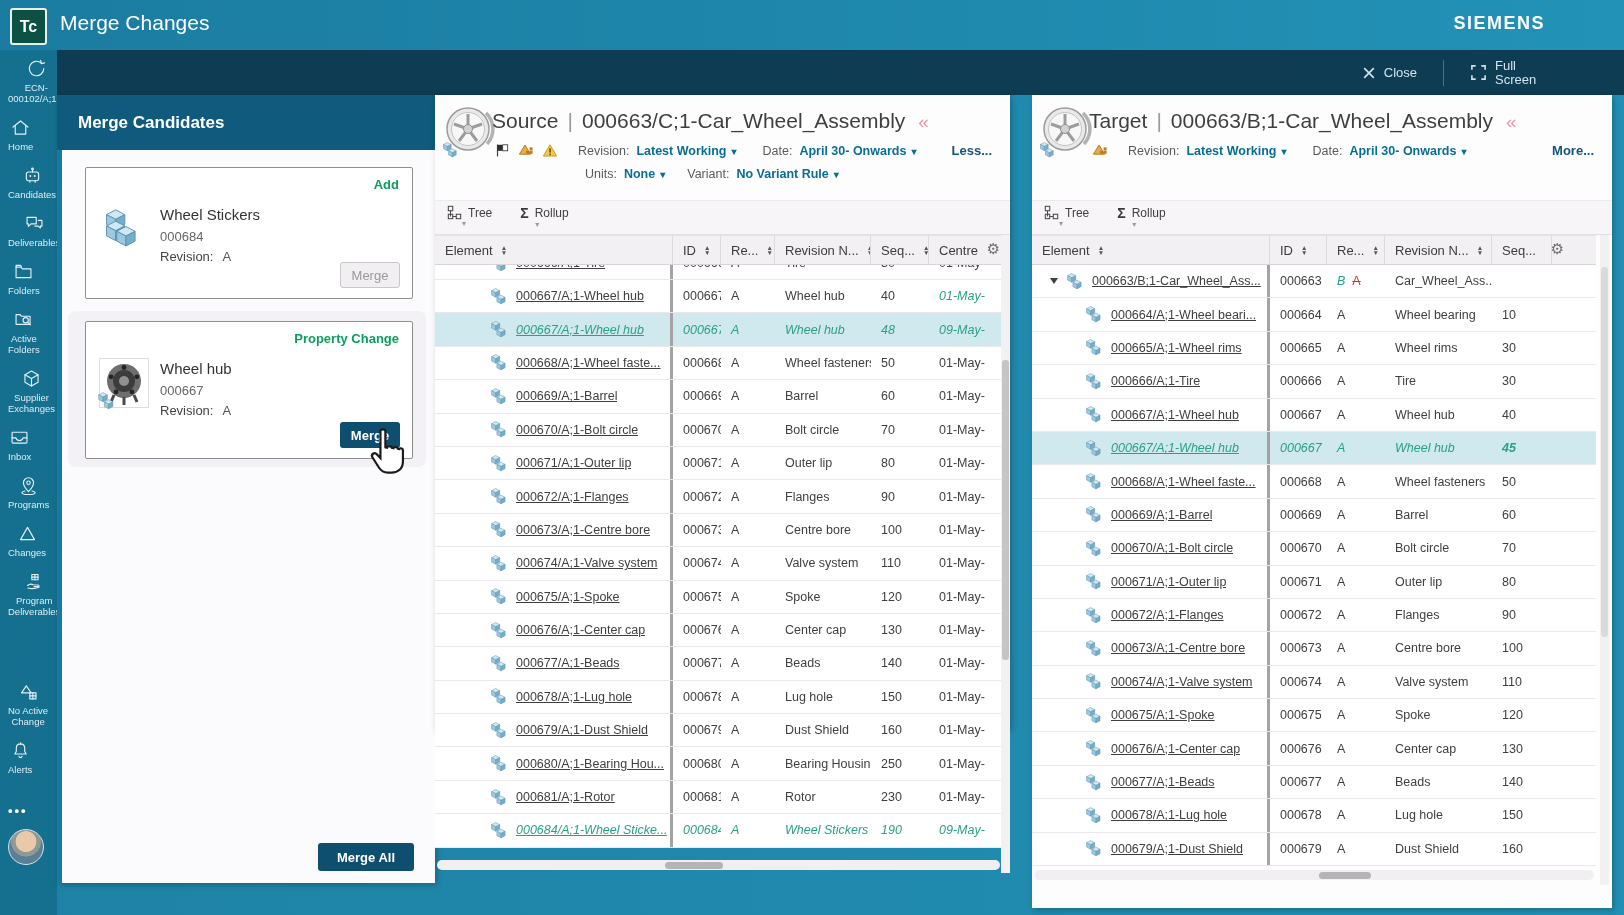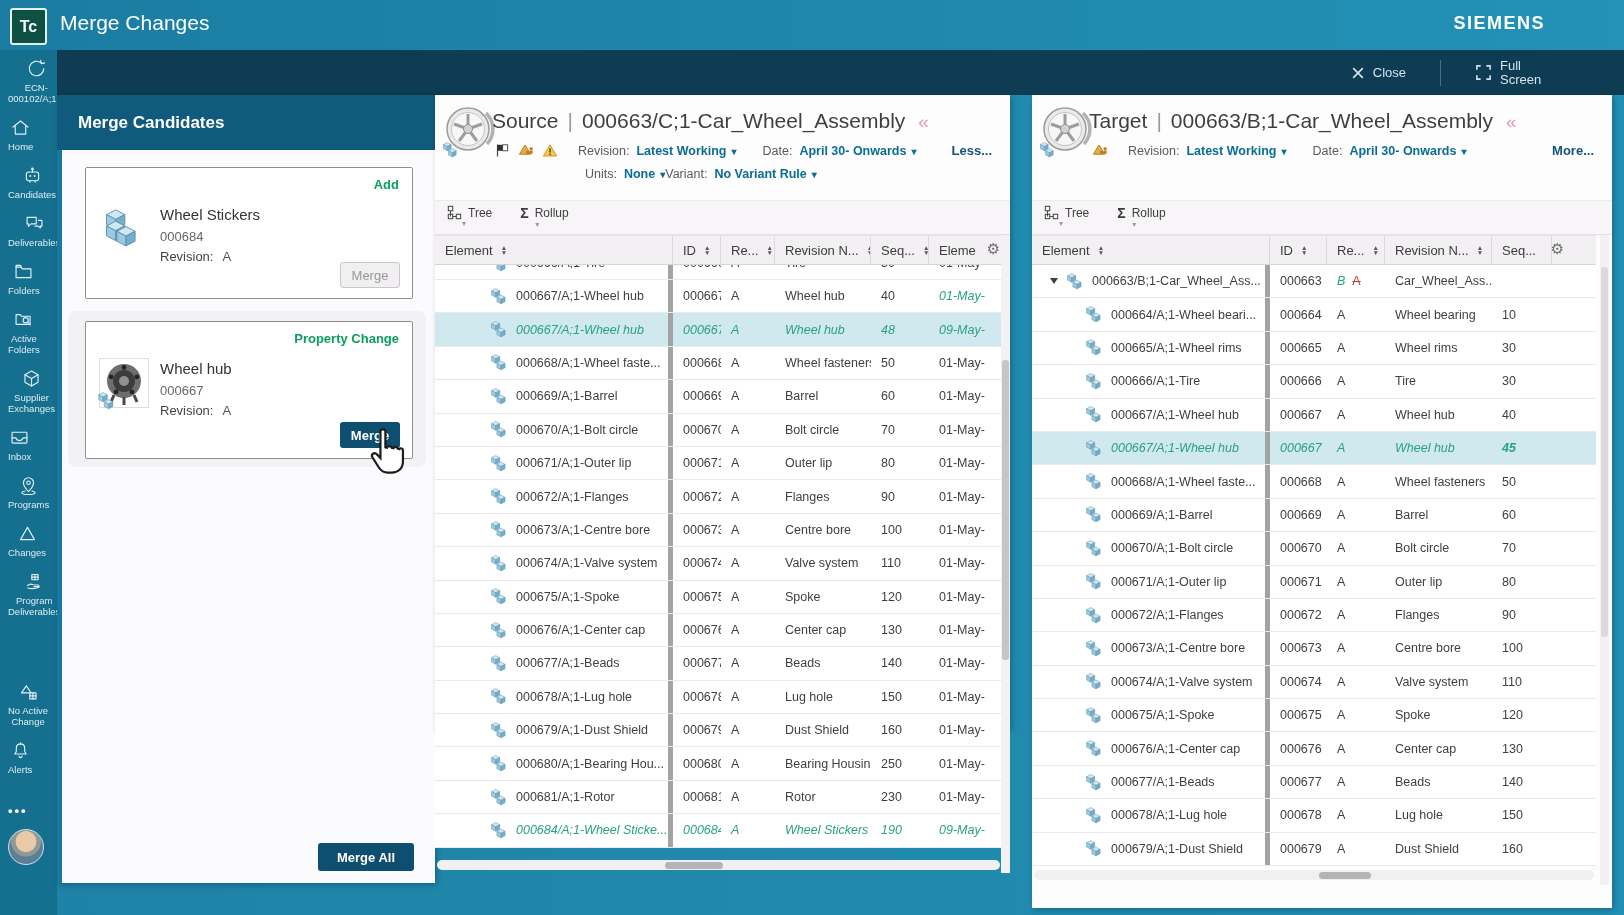--- a/index.html
+++ b/index.html
@@ -9,21 +9,21 @@
   
   .topbar{position:absolute;left:0;top:0;width:1624px;height:50px;
           background:linear-gradient(90deg,#1b7ca1,#2292b6);display:flex;align-items:center;}
   .tc-logo{position:absolute;left:10px;top:8px;width:33px;height:33px;background:#0d5144;
            border:2px solid #e7efe9;border-radius:3px;color:#fff;font-weight:bold;font-size:16px;
            display:flex;align-items:center;justify-content:center;}
   .app-title{position:absolute;left:60px;top:11px;color:#fff;font-size:21px;font-weight:400;}
   .brand{position:absolute;right:79px;top:13px;color:#fff;font-weight:bold;font-size:18px;letter-spacing:1.5px;}
   
   .navybar{position:absolute;left:57px;top:50px;width:1567px;height:45px;background:#0e3c52;
-           display:flex;align-items:center;justify-content:flex-end;gap:8px;padding-right:0;box-sizing:border-box;}
+           display:flex;align-items:center;justify-content:flex-end;gap:0;padding-right:13px;box-sizing:border-box;}
   .nav-btn{display:flex;align-items:center;gap:8px;color:#d3e4ee;font-size:13px;cursor:pointer;}
   .nav-sep{width:1px;height:26px;background:#4e7084;margin:0 26px;}
   .nav-close{margin-right:0;}
   .nav-fs .lbl2{width:50px;line-height:14px;}
   .nav-pad{width:66px;}
   
   .sidebar{position:absolute;left:0;top:50px;bottom:0;width:57px;background:#15708f;
            display:flex;flex-direction:column;align-items:center;}
   .sb-item{display:flex;flex-direction:column;align-items:center;color:#ddecf3;font-size:9.5px;
            line-height:11px;text-align:center;cursor:pointer;margin-top:13px;}
@@ -89,21 +89,21 @@
   .th{display:flex;align-items:center;padding-left:10px;font-size:13px;color:#3c3c3c;box-sizing:border-box;
       border-right:1px solid #dcdadc;overflow:hidden;white-space:nowrap;cursor:pointer;}
   .th.nob{border-right:none;}
   .sort{display:inline-flex;flex-direction:column;margin-left:8px;font-size:6.5px;line-height:5.5px;color:#555;}
   .gear{position:absolute;top:5px;font-size:15px;color:#6f6f6f;cursor:pointer;}
   .tbody{position:absolute;top:170px;left:0;}
   .trow{display:flex;height:33.4px;align-items:center;border-bottom:1px solid #eae8ea;font-size:12.5px;
         color:#3f3f3f;background:#fff;box-sizing:border-box;cursor:pointer;}
   .trow.hl{background:#cfe9ee;}
   .td{box-sizing:border-box;padding-left:10px;overflow:hidden;white-space:nowrap;display:flex;align-items:center;height:100%;}
-  .td.el{border-right:5px solid #a3a3a3;}
+  .td.el{border-right:3px solid #a3a3a3;text-decoration:underline;}
   .el-src{padding-left:54px;}
   .el-tgt{padding-left:8px;}
   .ind{display:inline-block;width:44px;flex:none;}
   .caret{width:0;height:0;border-left:4.5px solid transparent;border-right:4.5px solid transparent;
          border-top:6px solid #3f3f3f;margin:0 7px 0 10px;flex:none;cursor:pointer;}
   .pic{flex:none;margin-right:8px;width:19px;height:19px;}
   .trow .lbl{overflow:hidden;text-overflow:ellipsis;}
   .grn .td,.grn .lbl{color:#2ba183 !important;font-style:italic;}
   .grn-t{color:#2ba183 !important;font-style:italic;}
   .revnew{color:#2ba183;font-style:italic;}
@@ -375,21 +375,21 @@
     </span>
     <span class="flbl">Revision:</span>
     <span class="fv dd">Latest Working</span>
     <span class="flbl" style="margin-left:26px">Date:</span>
     <span class="fv dd">April 30- Onwards</span>
     <span class="toggle">Less...</span>
   </div>
   <div class="f-line2">
     <span>Units:</span>
     <span class="fv dd">None</span>
-    <span style="">Variant:</span>
+    <span style="margin-left:22px">Variant:</span>
     <span class="fv dd">No Variant Rule</span>
   </div>
   <div class="tbar">
     <div class="tbtn">
       <span class="r">
           <svg viewBox="0 0 17 17">
             <rect x="1.5" y="1.5" width="5" height="5"></rect>
             <rect x="1.5" y="10.5" width="5" height="5"></rect>
             <rect x="10.5" y="10.5" width="5" height="5"></rect>
             <path d="M4 6.5v6.5M6.5 13h4"></path>
@@ -436,21 +436,21 @@
         </span>
       </div>
       <div class="th" style="width: 58px;">
         <span>Seq...</span>
         <span class="sort">
           <span>▲</span>
           <span>▼</span>
         </span>
       </div>
       <div class="th nob" style="width: 73px;">
-        <span>Eleme</span>
+        <span>Centre</span>
       </div>
     </div>
   <div class="gear" id="src-gear" style="right:10px;top:145px;">⚙</div>
   <div class="tbody" id="src-body">
       <div class="clipwrap">
         <div class="trow">
           <div class="td el el-src" style="width: 238px;">
             <svg class="pic" viewBox="0 0 20 20">
               <polygon points="7,1.6 11.3,3.836 7,6.071999999999999 2.7,3.836" fill="#cfe8f4" stroke="#5b90ad" stroke-width=".5"></polygon>
               <polygon points="2.7,3.836 7,6.071999999999999 7,10.716 2.7,8.48" fill="#9cc9e0" stroke="#5b90ad" stroke-width=".5"></polygon>

